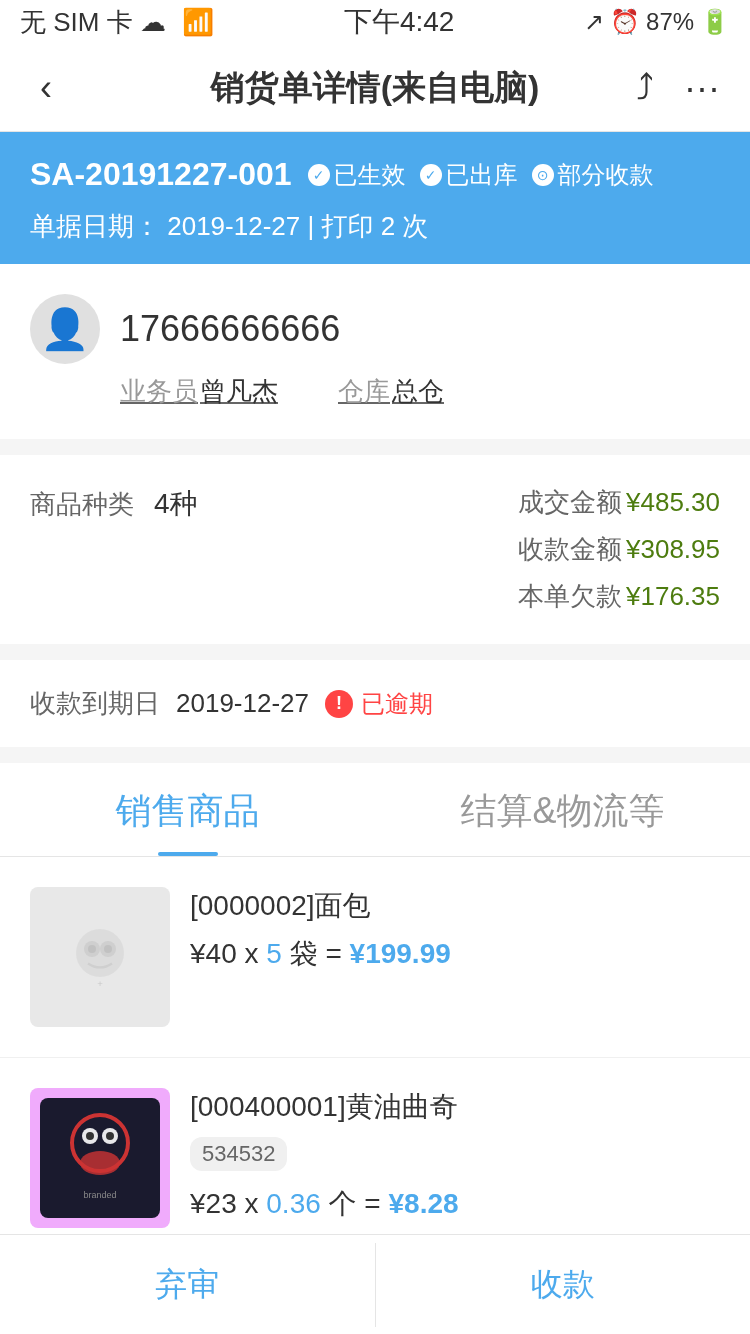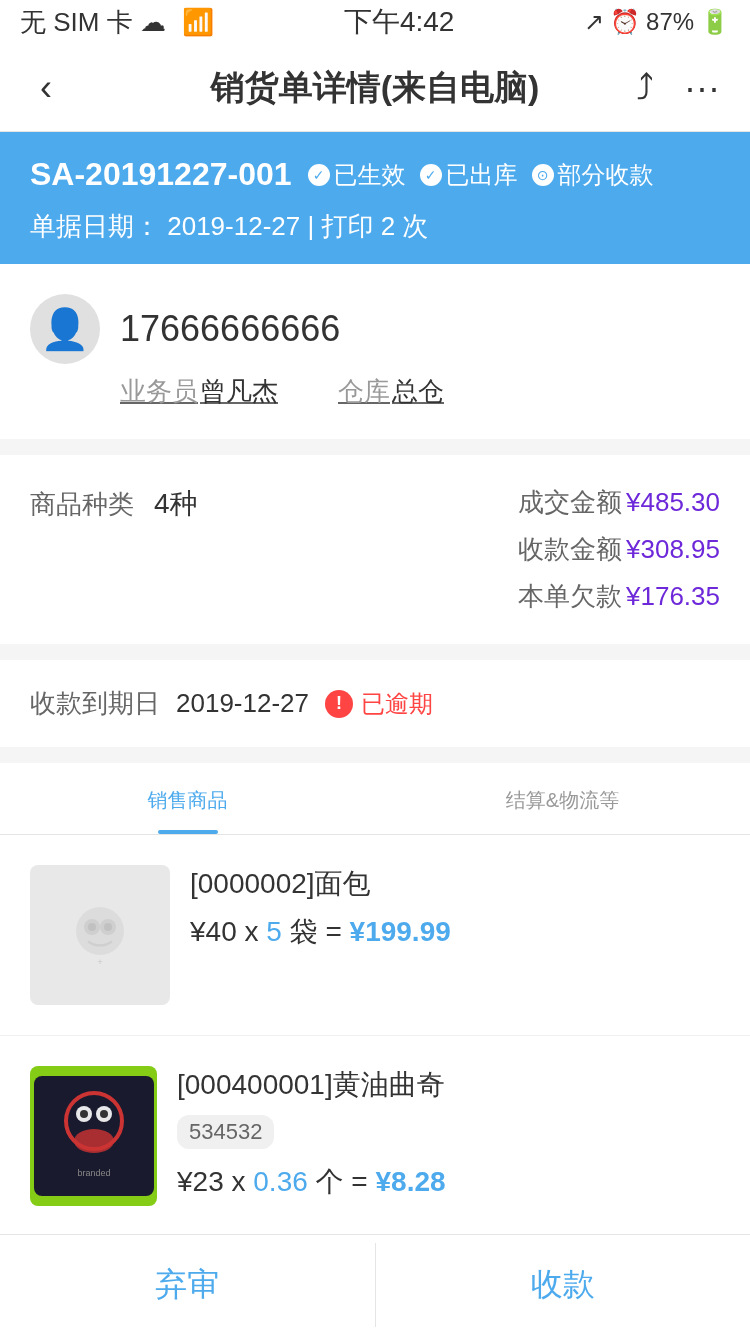--- a/index.html
+++ b/index.html
@@ -179,21 +179,21 @@
       align-items: flex-end;
       gap: 12px;
     }
     .stat-row {
       display: flex;
       align-items: center;
       gap: 4px;
       font-size: 26px;
     }
     .stat-row-label { color: #666; }
-    .stat-row-value { color: #6d28d9; font-weight: 500; }
+    .stat-row-value { color: #4d7c0f; font-weight: 500; }
 
     
     .due-section {
       background: #fff;
       padding: 26px 30px;
       margin-bottom: 16px;
       display: flex;
       align-items: center;
       gap: 16px;
       font-size: 26px;
@@ -223,21 +223,21 @@
     
     .tabs {
       background: #fff;
       display: flex;
       border-bottom: 1px solid #e5e5e5;
     }
     .tab {
       flex: 1;
       text-align: center;
       padding: 24px 0 20px;
-      font-size: 20px;
+      font-size: 36px;
       color: #999;
       cursor: pointer;
       position: relative;
     }
     .tab.active {
       color: #4DAAED;
     }
     .tab.active::after {
       content: '';
       position: absolute;
@@ -266,24 +266,24 @@
       height: 140px;
       border-radius: 8px;
       background: #e8e8e8;
       flex-shrink: 0;
       display: flex;
       align-items: center;
       justify-content: center;
       overflow: hidden;
     }
     .product-img-logo {
-      width: 127px;
+      width: 140px;
       height: 140px;
       border-radius: 8px;
-      background: #84cc16;
+      background: #f0abfc;
       display: flex;
       align-items: center;
       justify-content: center;
       text-decoration: underline;
     }
     .product-info {
       flex: 1;
     }
     .product-name {
       font-size: 28px;

